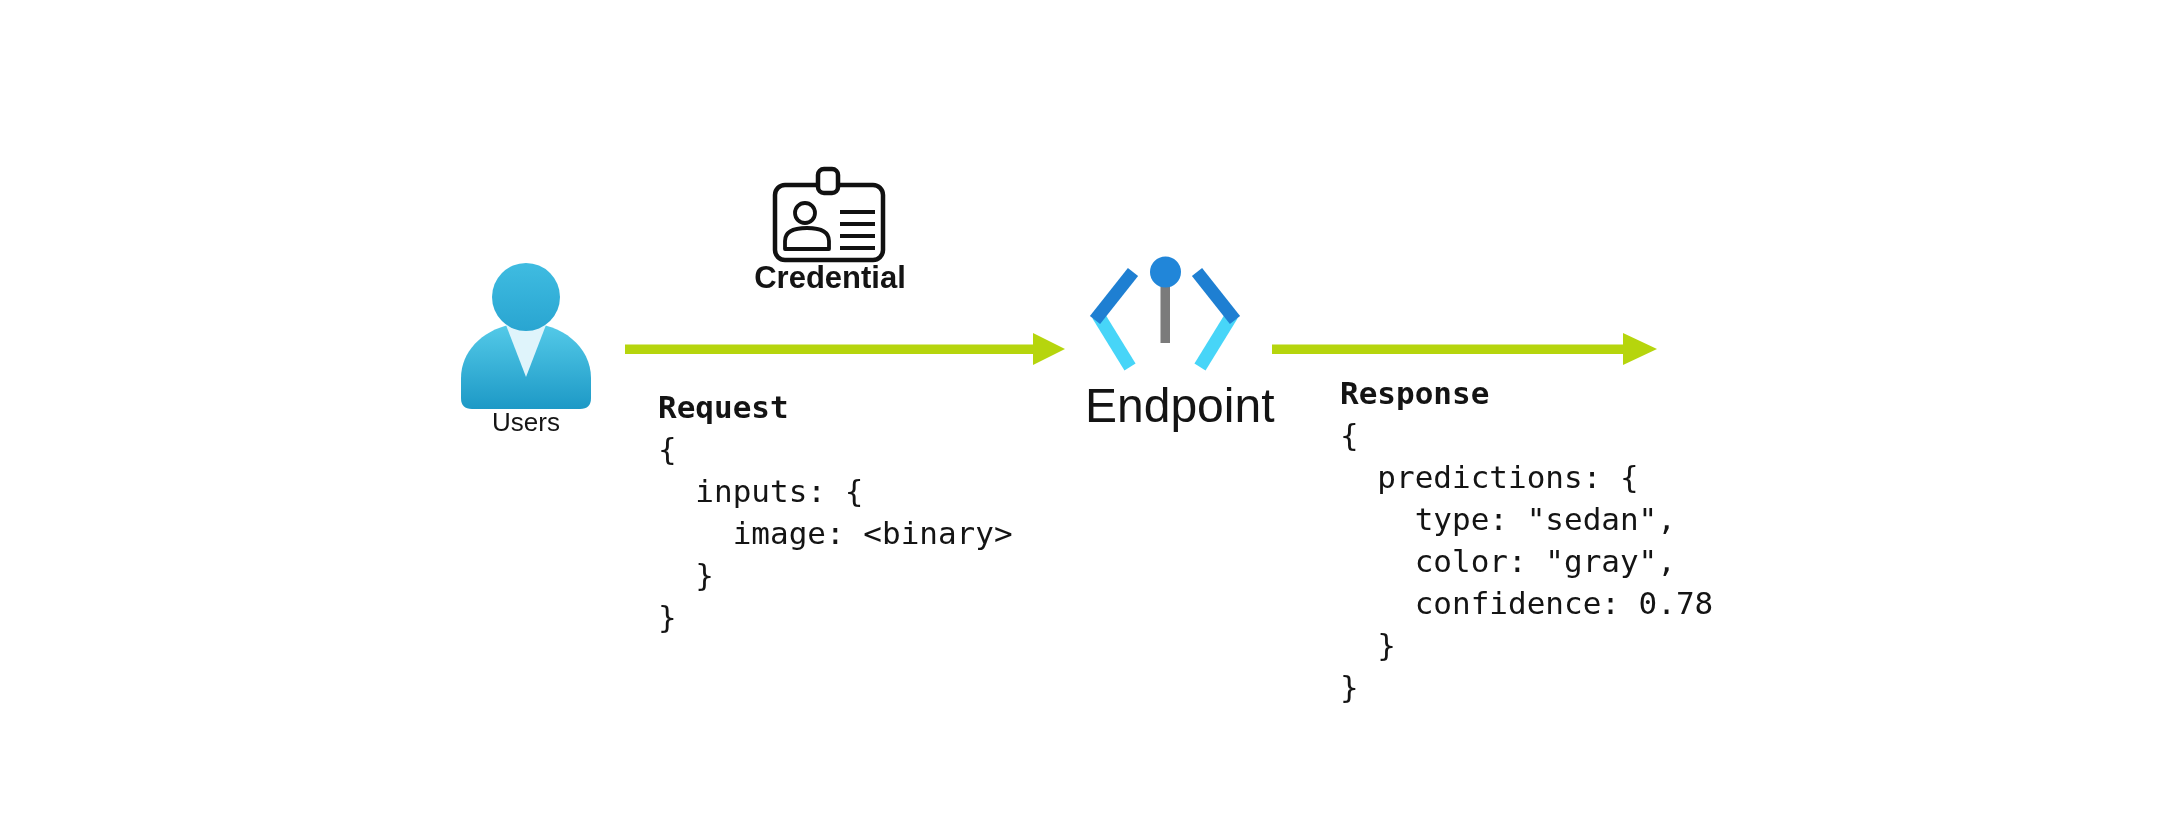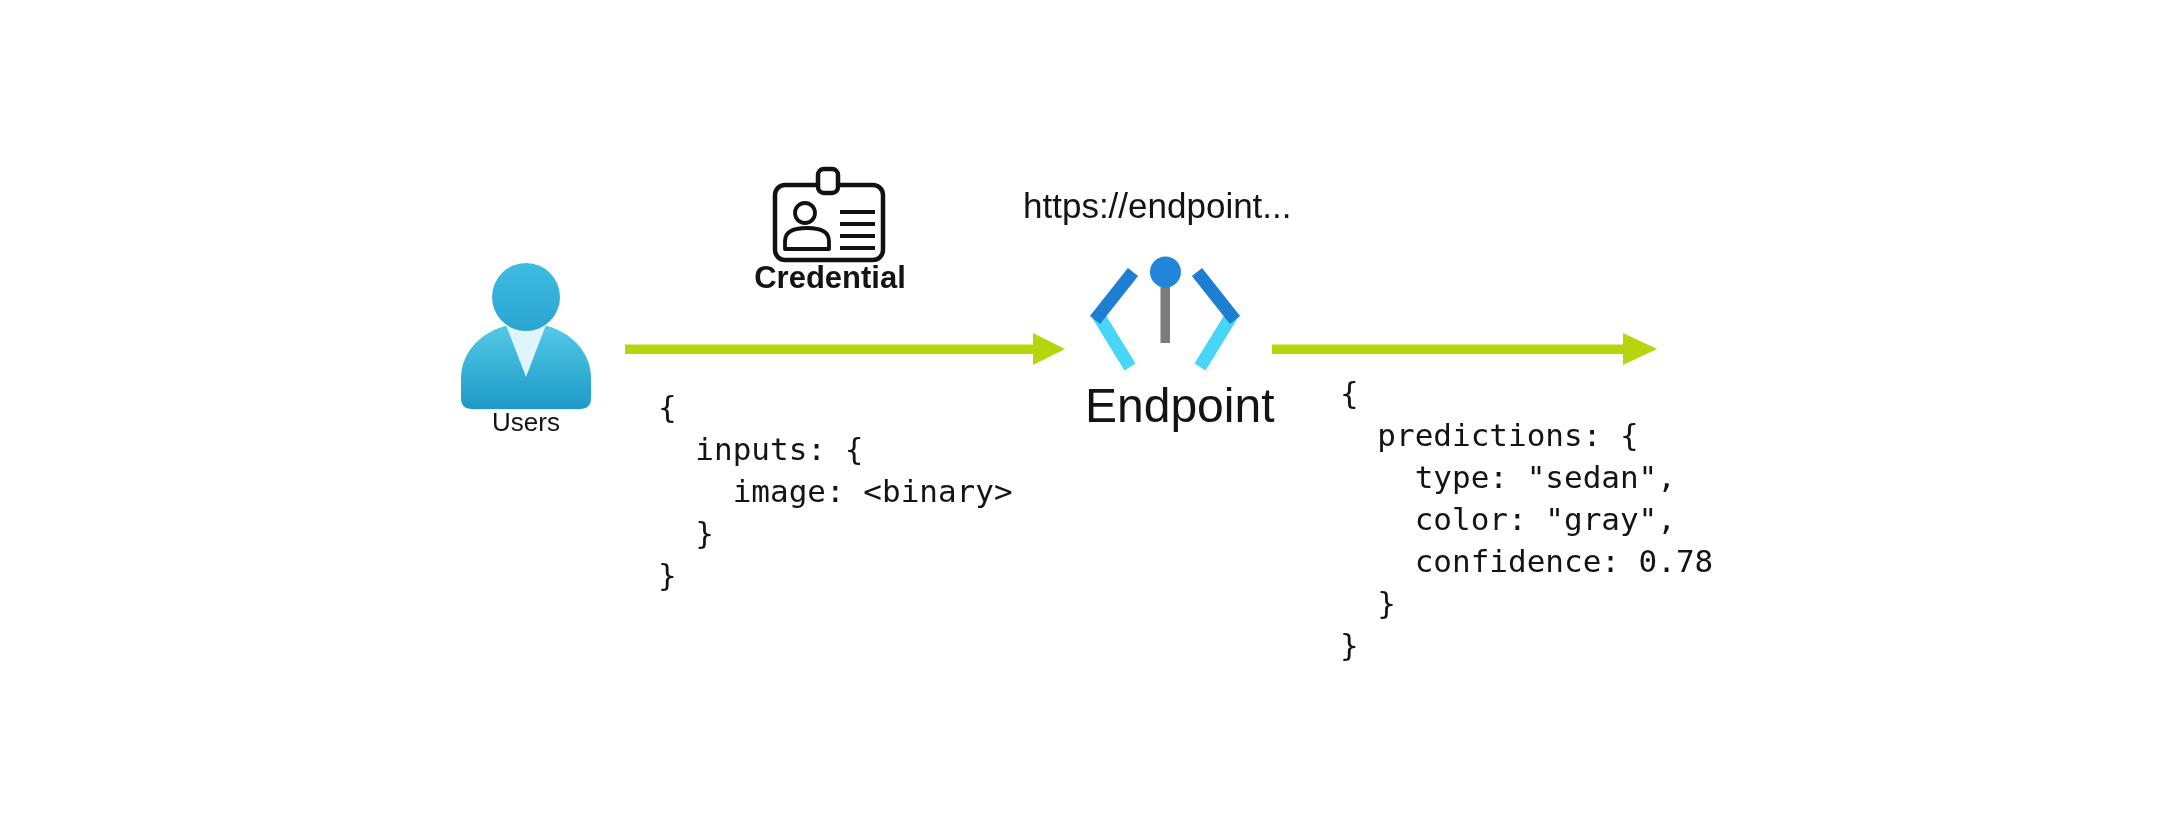--- a/index.html
+++ b/index.html
@@ -72,47 +72,48 @@
     <g stroke-width="3.8" stroke="#111111">
       <line x1="75" y1="52" x2="110" y2="52"></line>
       <line x1="75" y1="64" x2="110" y2="64"></line>
       <line x1="75" y1="76" x2="110" y2="76"></line>
       <line x1="75" y1="88" x2="110" y2="88"></line>
     </g>
   </svg>
   <div class="abs label center credential-label">Credential</div>
 
   <div class="abs code-block request-block">
+    <div class="code-title">Request</div>
     <pre>{
   inputs: {
     image: &lt;binary&gt;
   }
 }</pre>
   </div>
 
-  <div class="abs label endpoint-url">https://endpoint...</div>
 
   <svg class="abs" style="left:1085px;top:250px;" width="160" height="125" viewBox="0 0 160 125">
     <rect x="75.5" y="30" width="9.5" height="63" fill="#7b7b7b"></rect>
     <circle cx="80.5" cy="22" r="15.5" fill="#2186d9"></circle>
 
     <line x1="13" y1="65" x2="45" y2="117" stroke-width="13" stroke="#47d5f8"></line>
     <line x1="48" y1="22" x2="10" y2="70" stroke-width="13" stroke="#1e7fd2"></line>
 
     <line x1="147" y1="65" x2="115" y2="117" stroke-width="13" stroke="#47d5f8"></line>
     <line x1="112" y1="22" x2="150" y2="70" stroke-width="13" stroke="#1e7fd2"></line>
   </svg>
   <div class="abs label center endpoint-label">Endpoint</div>
 
   <svg class="abs" style="left:1270px;top:330px;" width="395" height="38" viewBox="0 0 395 38">
     <rect x="2" y="14.5" width="355" height="9.5" fill="#b6d50d"></rect>
     <polygon points="353,3 387,19 353,35" fill="#b6d50d"></polygon>
   </svg>
 
   <div class="abs code-block response-block">
+    <div class="code-title">Response</div>
     <pre>{
   predictions: {
     type: "sedan",
     color: "gray",
     confidence: 0.78
   }
 }</pre>
   </div>
 
 </div>

